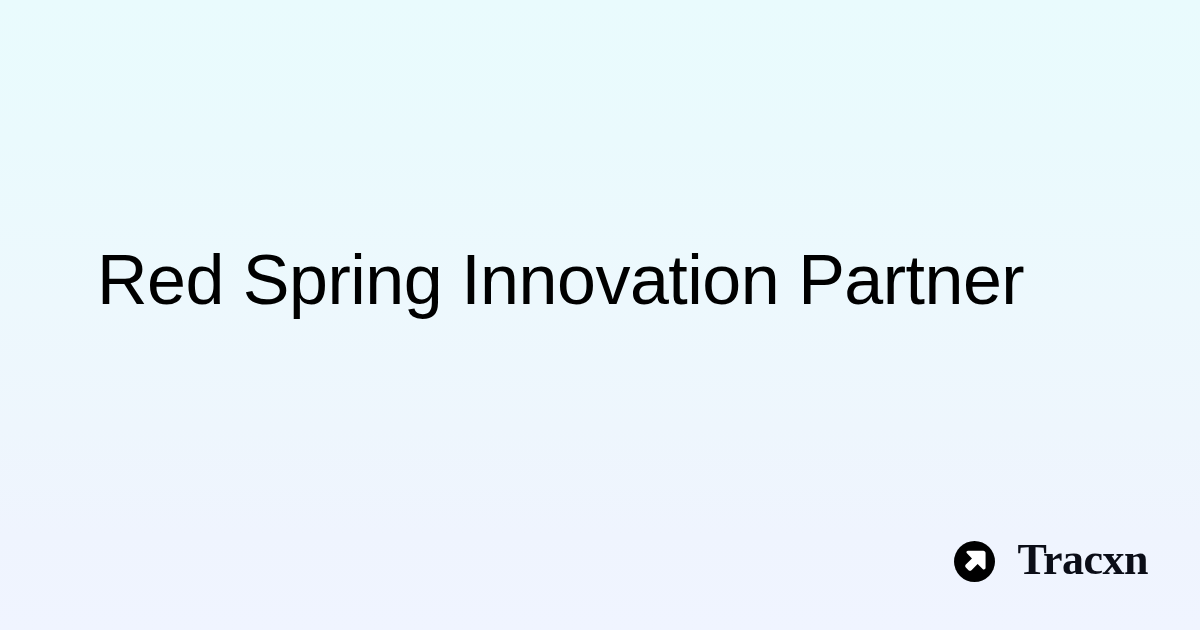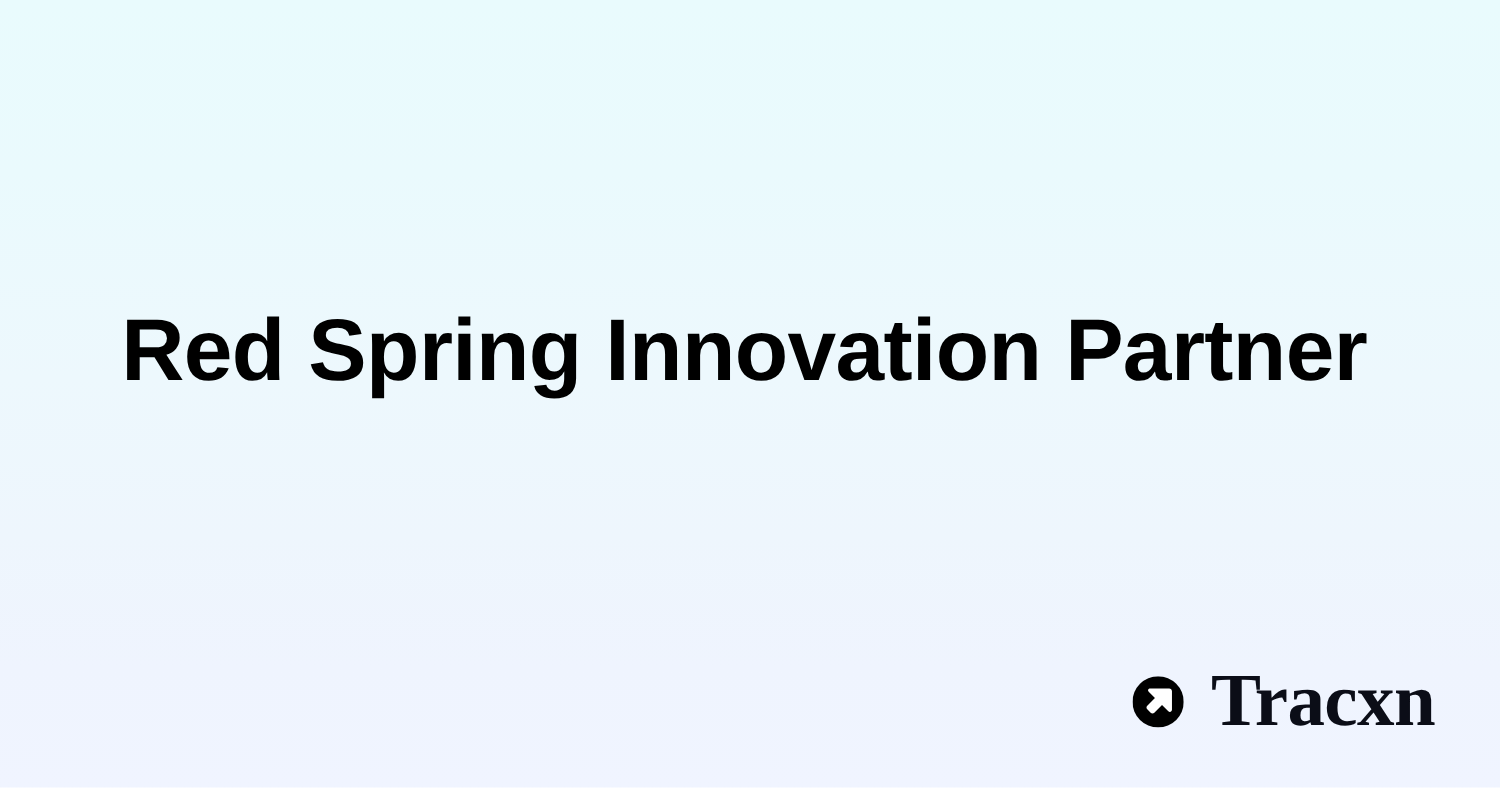--- a/index.html
+++ b/index.html
@@ -31,21 +31,21 @@
   .headline-block {
     position: absolute;
     left: 97px;
     top: 238px;
     width: 1010px;
   }
   .title {
     margin: 0;
     font-size: 70px;
     line-height: 84px;
-    font-weight: 700;
+    font-weight: 400;
     letter-spacing: -0.5px;
     color: #000000;
     white-space: nowrap;
   }
   .subtitle {
     margin: 0;
     margin-top: 4px;
     font-size: 55px;
     line-height: 66px;
     font-weight: 400;
@@ -64,21 +64,21 @@
     gap: 6px;
   }
   .brand-mark {
     width: 41px;
     height: 41px;
     display: block;
     flex: 0 0 auto;
   }
   .brand-word {
     font-family: "Liberation Serif", "DejaVu Serif", serif;
-    font-size: 60px;
+    font-size: 44px;
     line-height: 46px;
     font-weight: 700;
     letter-spacing: -0.5px;
     color: #0b0d17;
     position: relative;
     top: -1px;
     margin-left: 16px;
   }
 </style>
 </head>

